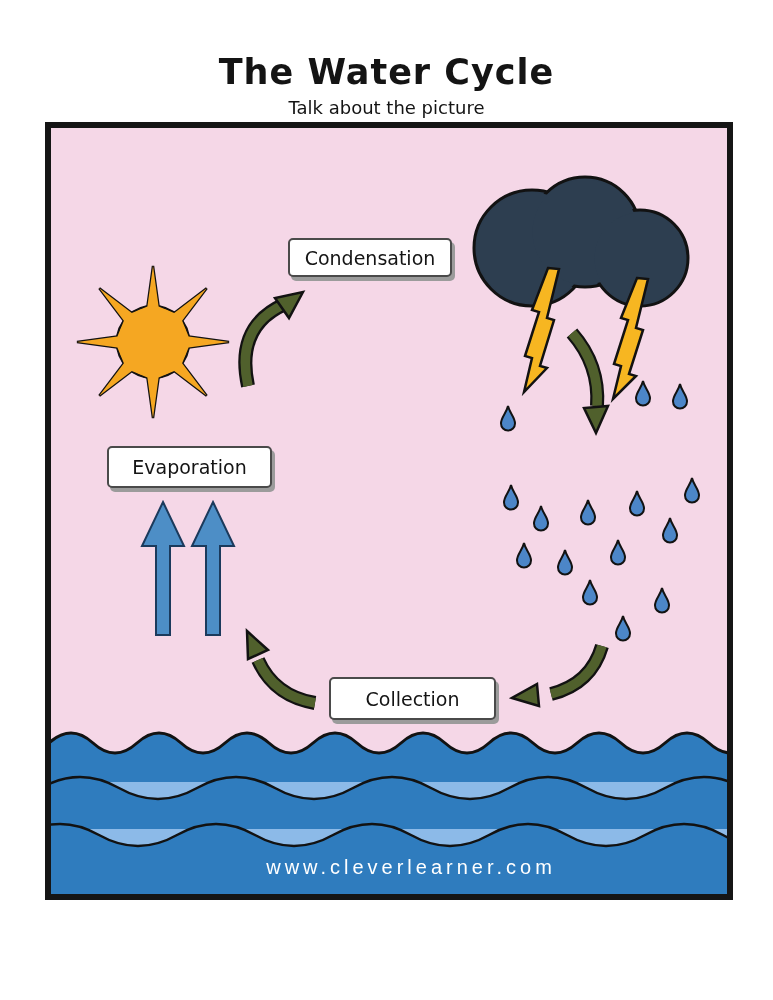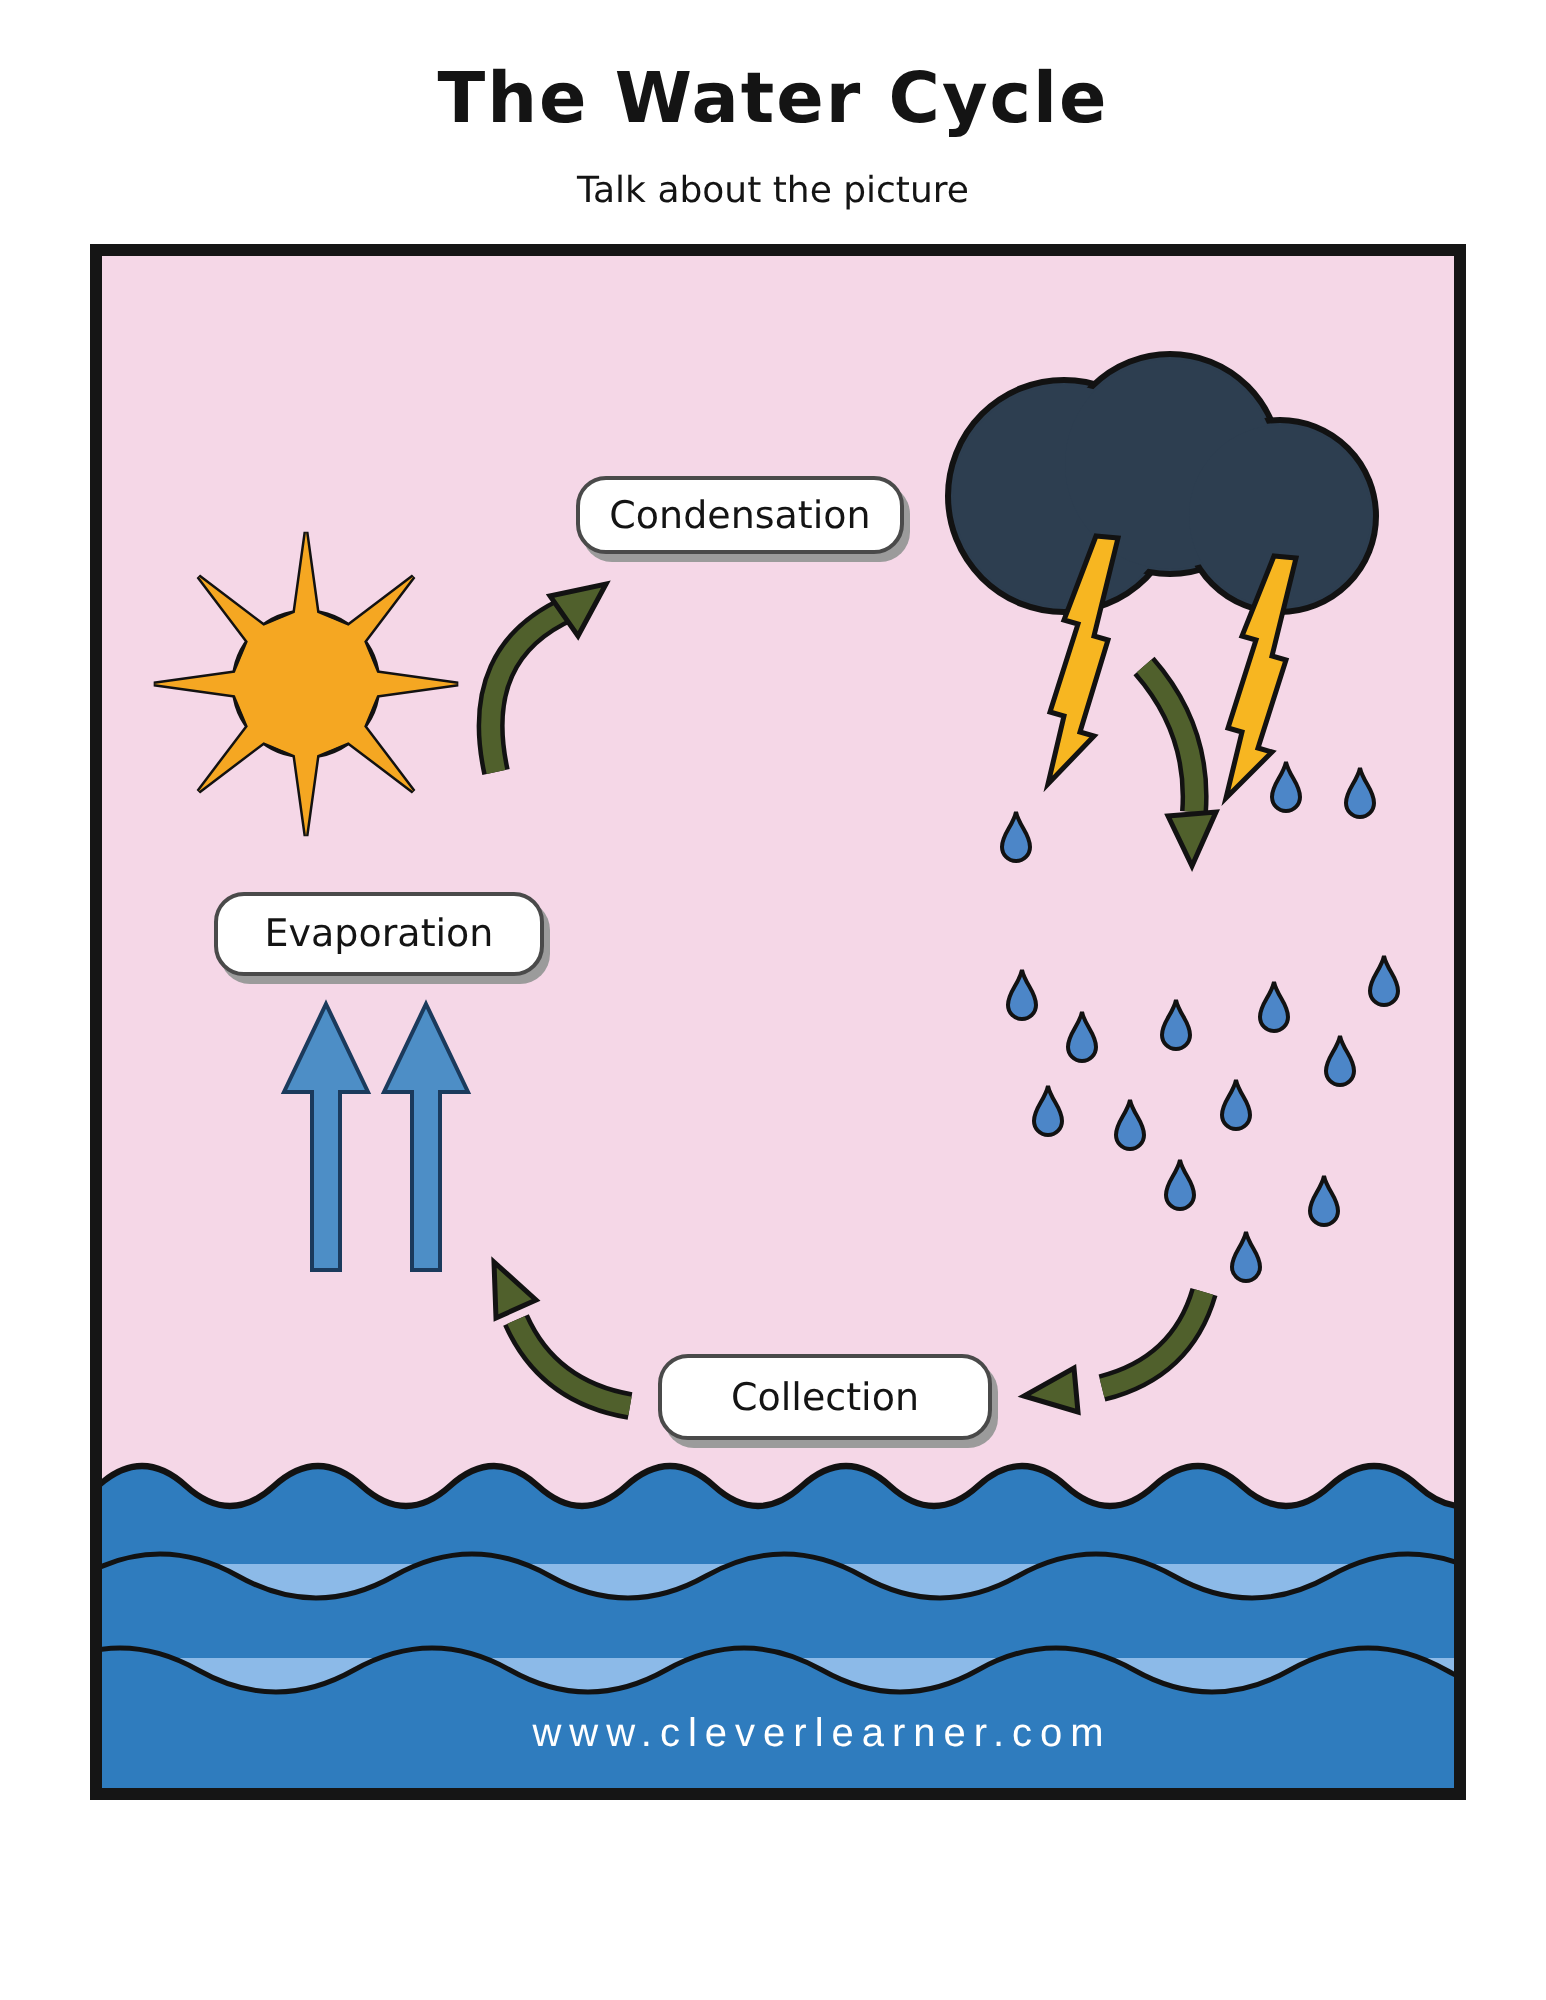--- a/index.html
+++ b/index.html
@@ -1,37 +1,37 @@
 <!DOCTYPE html>
 <html style="--background-pink: #F5D7E7; --frame-border: #151515; --sun-orange: #F5A722; --cloud-navy: #2D3E50; --lightning-yellow: #F7B621; --arrow-green: #50602C; --arrow-blue: #4D8EC6; --raindrop-blue: #4C86C8; --water-blue: #2F7CBE; --water-light-blue: #8CBAE8; --label-bg: #FFFFFF; --label-border: #4A4A4A; --outline-dark: #121212;"><head>
 <meta charset="utf-8">
 <style>
   html,body{margin:0;padding:0;}
   body{
     width:773px;height:1000px;background:#ffffff;position:relative;
     font-family:"DejaVu Sans","Liberation Sans",sans-serif;overflow:hidden;
   }
   .page-title{
-    position:absolute;top:30px;left:0;width:773px;text-align:center;
+    position:absolute;top:52px;left:0;width:773px;text-align:center;
     font-size:35px;font-weight:bold;color:#141414;letter-spacing:1px;
   }
   .page-subtitle{
-    position:absolute;top:85px;left:0;width:773px;text-align:center;
+    position:absolute;top:97px;left:0;width:773px;text-align:center;
     font-size:18px;color:#141414;
   }
   .frame{
     position:absolute;left:45px;top:122px;width:676px;height:766px;
     border:6px solid #151515;background:var(--background-pink,#F5D7E7);
   }
   .frame svg.scene{position:absolute;left:0;top:0;}
   .cycle-label{
     position:absolute;display:flex;align-items:center;justify-content:center;
     background:var(--label-bg,#fff);
     border:2px solid var(--label-border,#4a4a4a);
-    border-radius:15px;
+    border-radius:5px;
     box-shadow:3px 4px 0 #9b9b9b;
     font-size:19px;color:#141414;
   }
   .label-condensation{left:237px;top:110px;width:160px;height:35px;}
   .label-precipitation{left:470px;top:316px;width:163px;height:37px;}
   .label-evaporation{left:56px;top:318px;width:161px;height:38px;}
   .label-collection{left:278px;top:549px;width:163px;height:39px;}
   .watermark{
     position:absolute;left:0;top:728px;width:676px;text-align:center;
     font-family:"Liberation Sans",sans-serif;

